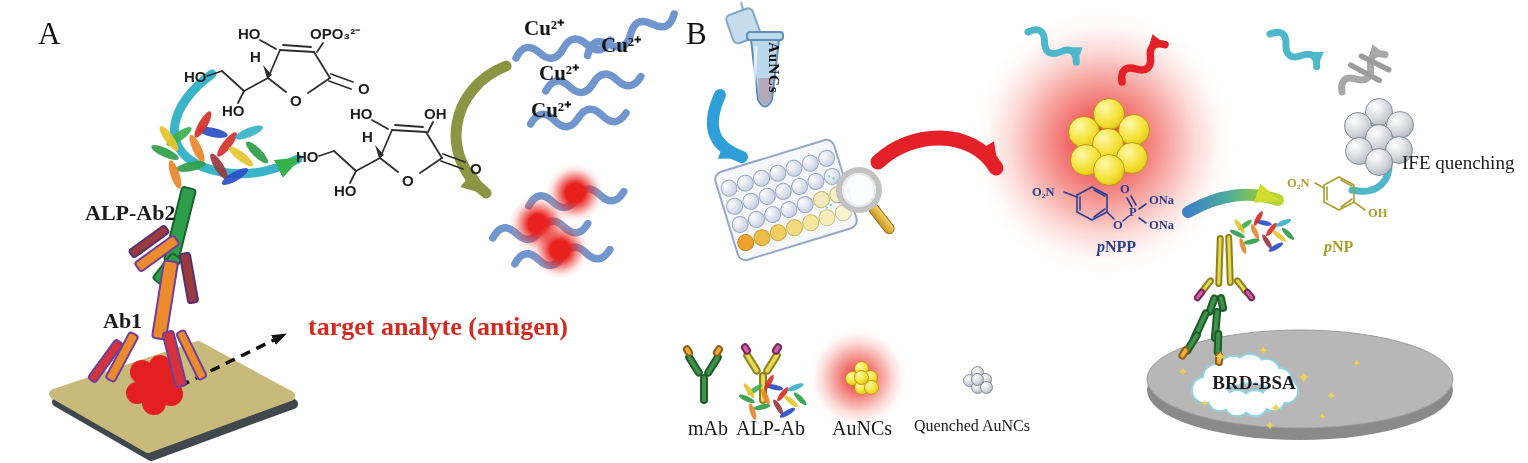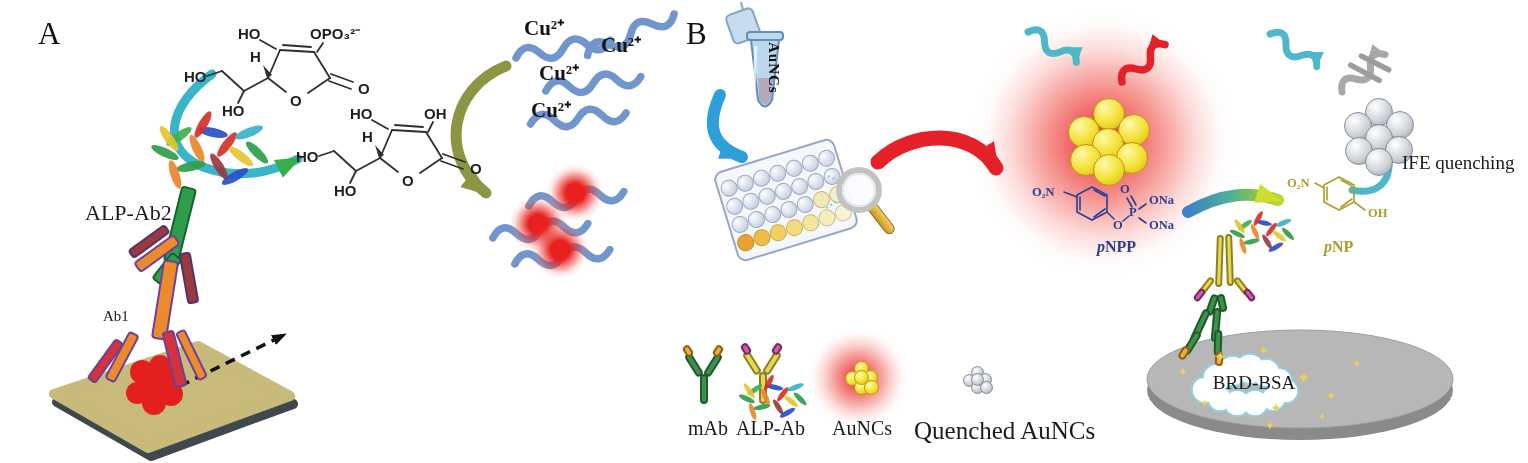--- a/index.html
+++ b/index.html
@@ -1,21 +1,21 @@
 <!DOCTYPE html>
 <html><head>
 <meta charset="utf-8">
 <style>
   html,body{margin:0;padding:0;background:#fff}
   .fig{position:relative;width:1528px;height:463px;background:#ffffff;overflow:hidden;
        font-family:"Liberation Serif",serif;color:#1a1a1a}
   .abs{position:absolute}
   .lbl{position:absolute;white-space:nowrap}
   .panel-letter{font-size:31px;color:#111}
-  .bold{font-weight:normal}
+  .bold{font-weight:bold}
   
   .rod{position:absolute;border-radius:4px;box-sizing:border-box;border:2px solid #555}
   .rod.green{background:#2f9e4a;border-color:#17622d}
   .rod.orange{background:#ec8a2e;border-color:#6f3f9b}
   .rod.darkred{background:#993a3f;border-color:#56306e}
   .rod.red2{background:#d5333c;border-color:#6f3f9b}
   .rod.yellow{background:#e4da52;border-color:#8f7f1e}
   .rod.pink{background:#ce5fa5;border-color:#78285c}
   .rod.orangetip{background:#eeab3e;border-color:#8a6214}
   .rod.greenb{background:#3f9149;border-color:#1d5c2a}
@@ -498,21 +498,22 @@
   <span class="star" style="left:1270px;top:402px;font-size:14px">✦</span>
   <span class="star" style="left:1200px;top:398px;font-size:11px">✦</span>
   <span class="star" style="left:1352px;top:358px;font-size:11px">✦</span>
   <span class="star" style="left:1265px;top:420px;font-size:12px">✦</span>
   <span class="star" style="left:1318px;top:412px;font-size:10px">✦</span>
 
   <div class="lbl panel-letter" style="left:38px;top:16px">A</div>
   <div class="lbl panel-letter" style="left:686px;top:16px">B</div>
 
   <div class="lbl bold" style="left:85px;top:200px;font-size:22px">ALP-Ab2</div>
-  <div class="lbl bold" style="left:103px;top:308px;font-size:15px">Ab1</div>
+  <div class="lbl bold" style="left:103px;top:308px;font-size:22px">Ab1</div>
+  <div class="lbl bold" style="left:308px;top:312px;font-size:26px;color:#d22a20">target analyte (antigen)</div>
 
   <div class="lbl cu" style="left:524px;top:13px">Cu²⁺</div>
   <div class="lbl cu" style="left:601px;top:30px">Cu²⁺</div>
   <div class="lbl cu" style="left:539px;top:58px">Cu²⁺</div>
   <div class="lbl cu" style="left:531px;top:95px">Cu²⁺</div>
 
 
   <div class="lbl pname" style="left:1097px;top:238px;color:#2b3f92">
     <span class="it">p</span><span>NPP</span>
   </div>
@@ -520,15 +521,15 @@
     <span class="it">p</span><span>NP</span>
   </div>
 
   <div class="lbl" style="left:1402px;top:152px;font-size:19px">IFE quenching</div>
 
   <div class="lbl bold" style="left:1202px;top:372px;width:104px;text-align:center;font-size:19px">BRD-BSA</div>
 
   <div class="lbl" style="left:688px;top:417px;font-size:20px">mAb</div>
   <div class="lbl" style="left:736px;top:417px;font-size:20px">ALP-Ab</div>
   <div class="lbl" style="left:832px;top:417px;font-size:20px">AuNCs</div>
-  <div class="lbl" style="left:914px;top:417px;font-size:25px">Quenched AuNCs</div>
+  <div class="lbl" style="left:914px;top:417px;font-size:16px">Quenched AuNCs</div>
 
 </div>
 
 </body></html>

